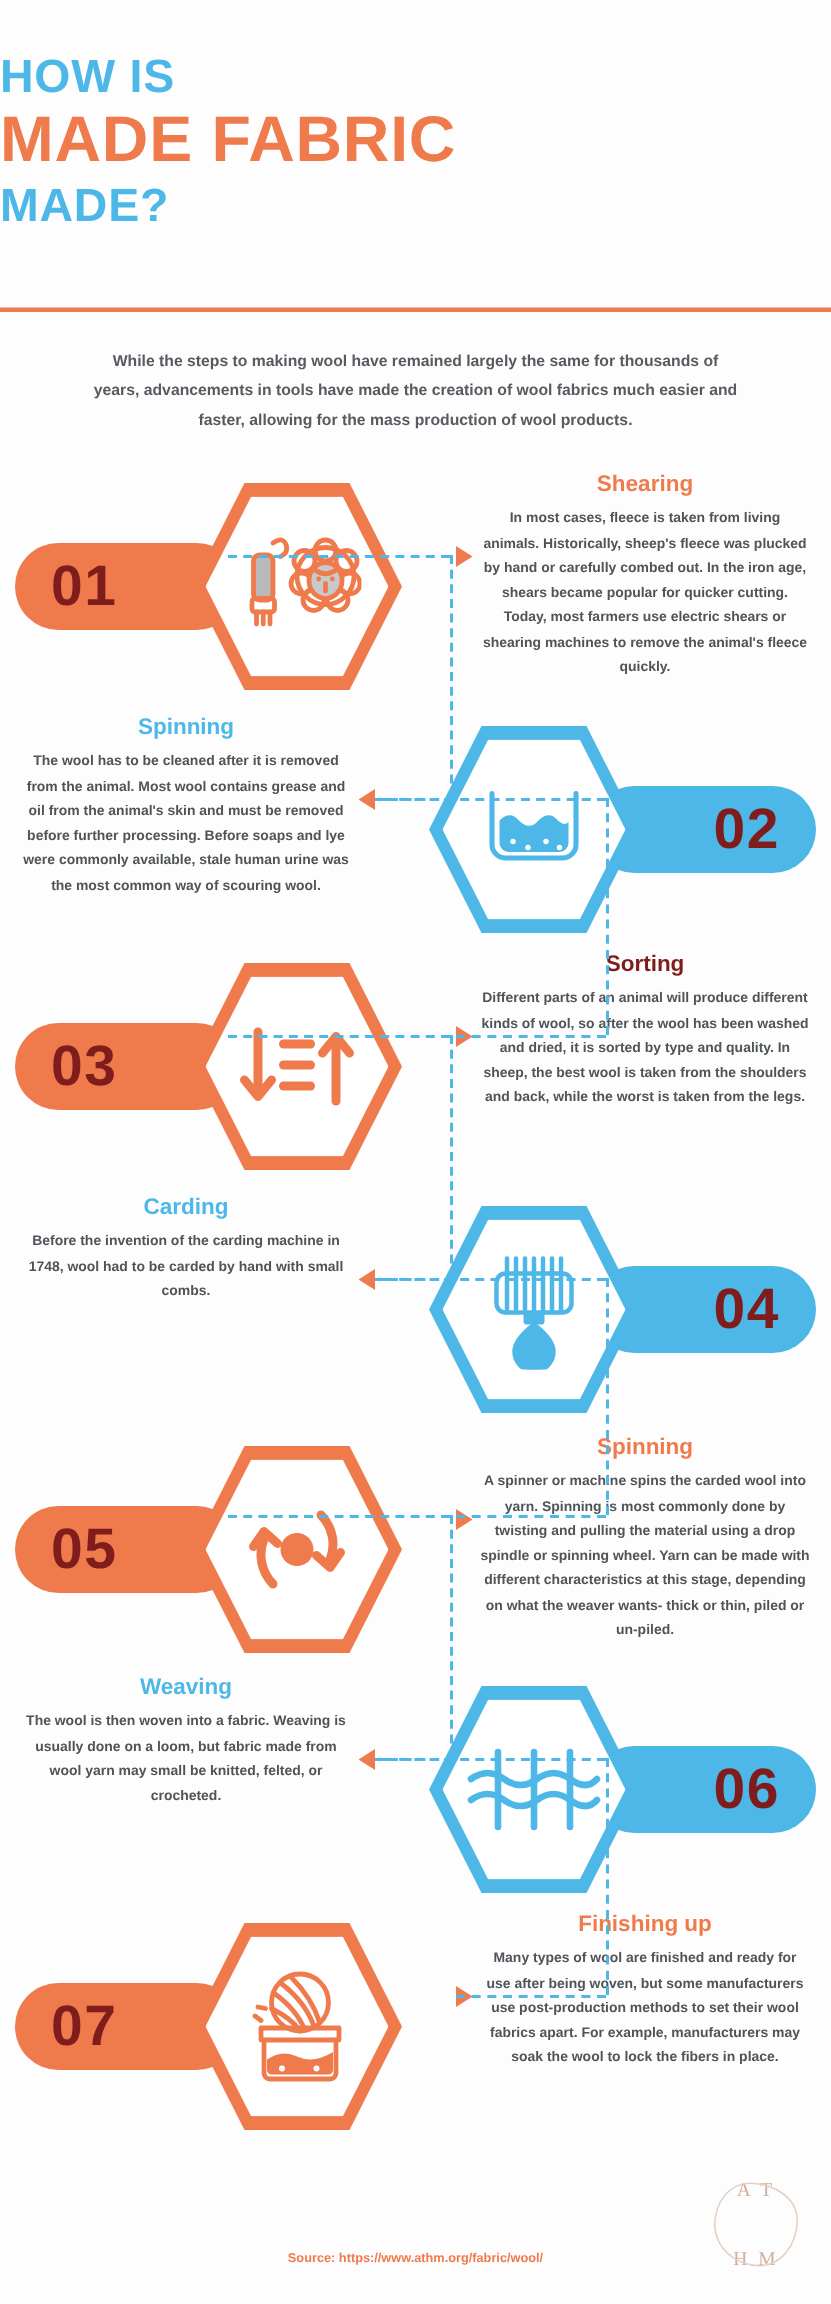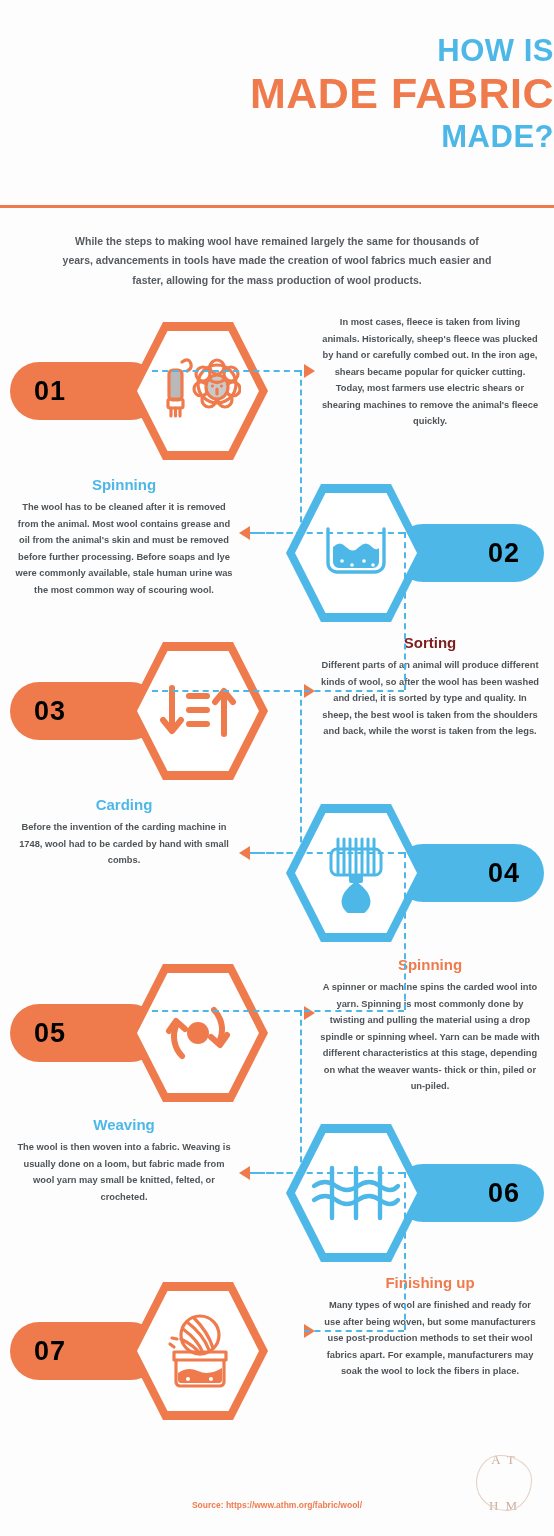--- a/index.html
+++ b/index.html
@@ -4,21 +4,21 @@
 <style>
   * { margin:0; padding:0; box-sizing:border-box; }
   html,body { background:#ffffff; }
   body {
     width:554px; height:1536px; position:relative; overflow:hidden;
     font-family:"Liberation Sans", sans-serif;
     background:#fdfdfd;
   }
 
   
-  .header { padding-top:34px; text-align:right; }
+  .header { padding-top:34px; text-align:left; }
   .title-line { font-weight:bold; letter-spacing:0.5px; line-height:1.08; }
   .t1 { font-size:31px; color:#4db8e8; }
   .t2 { font-size:43px; color:#ef7b4d; margin-top:3px; }
   .t3 { font-size:31px; color:#4db8e8; margin-top:3px; }
 
   .rule { position:absolute; left:0; right:0; top:205px; height:3px; background:#ef7b4d; }
 
   .intro {
     position:absolute; left:60px; top:232px; width:434px;
     text-align:center; font-size:10.5px; line-height:1.85;
@@ -28,21 +28,21 @@
   
   .step { position:absolute; left:0; width:554px; height:150px; }
 
   .hexwrap { position:absolute; top:0; width:260px; height:150px; }
   .hexwrap.left  { left:8px; }
   .hexwrap.right { left:286px; }
 
   
   .badge {
     position:absolute; top:46px; width:150px; height:58px; border-radius:29px;
-    color:#000000; font-size:27px; font-weight:bold; line-height:58px;
+    color:#7f1d1d; font-size:38px; font-weight:bold; line-height:58px;
     letter-spacing:1px;
   }
   .badge.toleft  { left:2px;  text-align:left;  padding-left:24px; }
   .badge.toright { right:2px; text-align:right; padding-right:24px; }
 
   .hex {
     position:absolute; top:6px; width:140px; height:138px;
     -webkit-clip-path: polygon(25% 0%, 75% 0%, 100% 50%, 75% 100%, 25% 100%, 0% 50%);
     clip-path: polygon(25% 0%, 75% 0%, 100% 50%, 75% 100%, 25% 100%, 0% 50%);
     display:flex; align-items:center; justify-content:center;
@@ -123,20 +123,21 @@
       <ellipse cx="62" cy="33" rx="11" ry="12" fill="#c9c9c9" stroke="#ef7b4d"></ellipse>
       <path d="M55 26 q7 5 14 0"></path>
       <circle cx="57.5" cy="32" r="1.6" fill="#ef7b4d" stroke="none"></circle>
       <circle cx="66.5" cy="32" r="1.6" fill="#ef7b4d" stroke="none"></circle>
       <path d="M62 35 v5"></path>
     </svg>
           </div>
         </div>
       </div>
       <div class="txt right">
+        <div class="steptitle" style="color: rgb(239, 123, 77);">Shearing</div>
         <div class="stepbody">
           <p>In most cases, fleece is taken from living animals. Historically, sheep's fleece was plucked by hand or carefully combed out. In the iron age, shears became popular for quicker cutting. Today, most farmers use electric shears or shearing machines to remove the animal's fleece quickly.</p>
         </div>
       </div>
       <div class="arrow r" style="top: 48px; left: 304px;"></div>
     </div>
     <div class="step" style="top: 478px;">
       <div class="hexwrap right">
         <div class="badge toright" style="background: rgb(77, 184, 232);">02</div>
         <div class="hex pos-left" style="background: rgb(77, 184, 232);">

